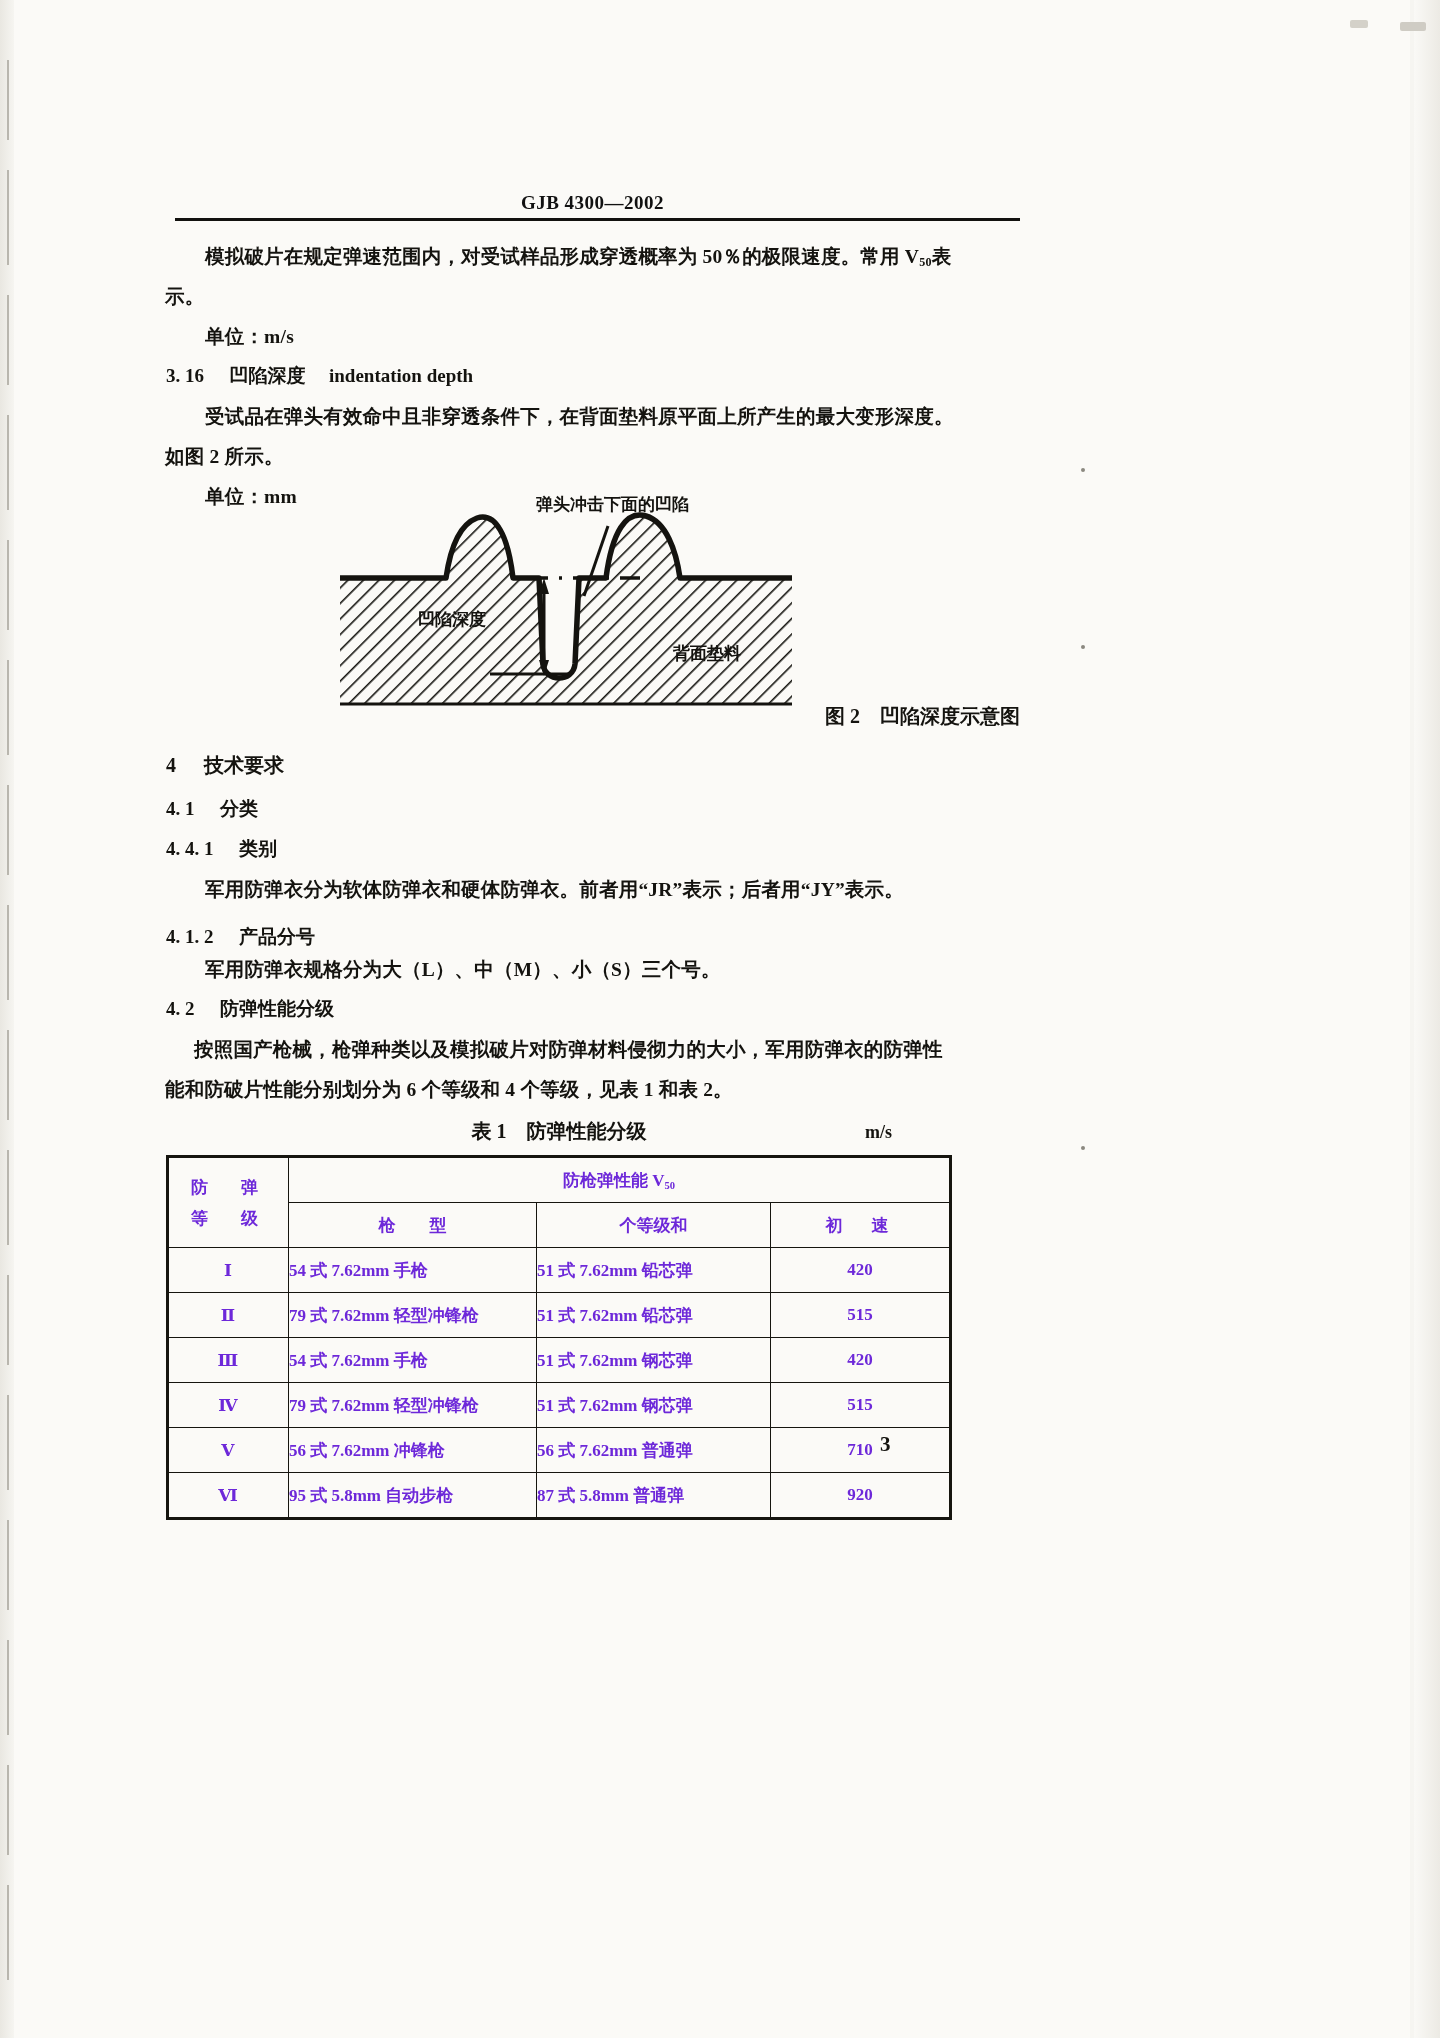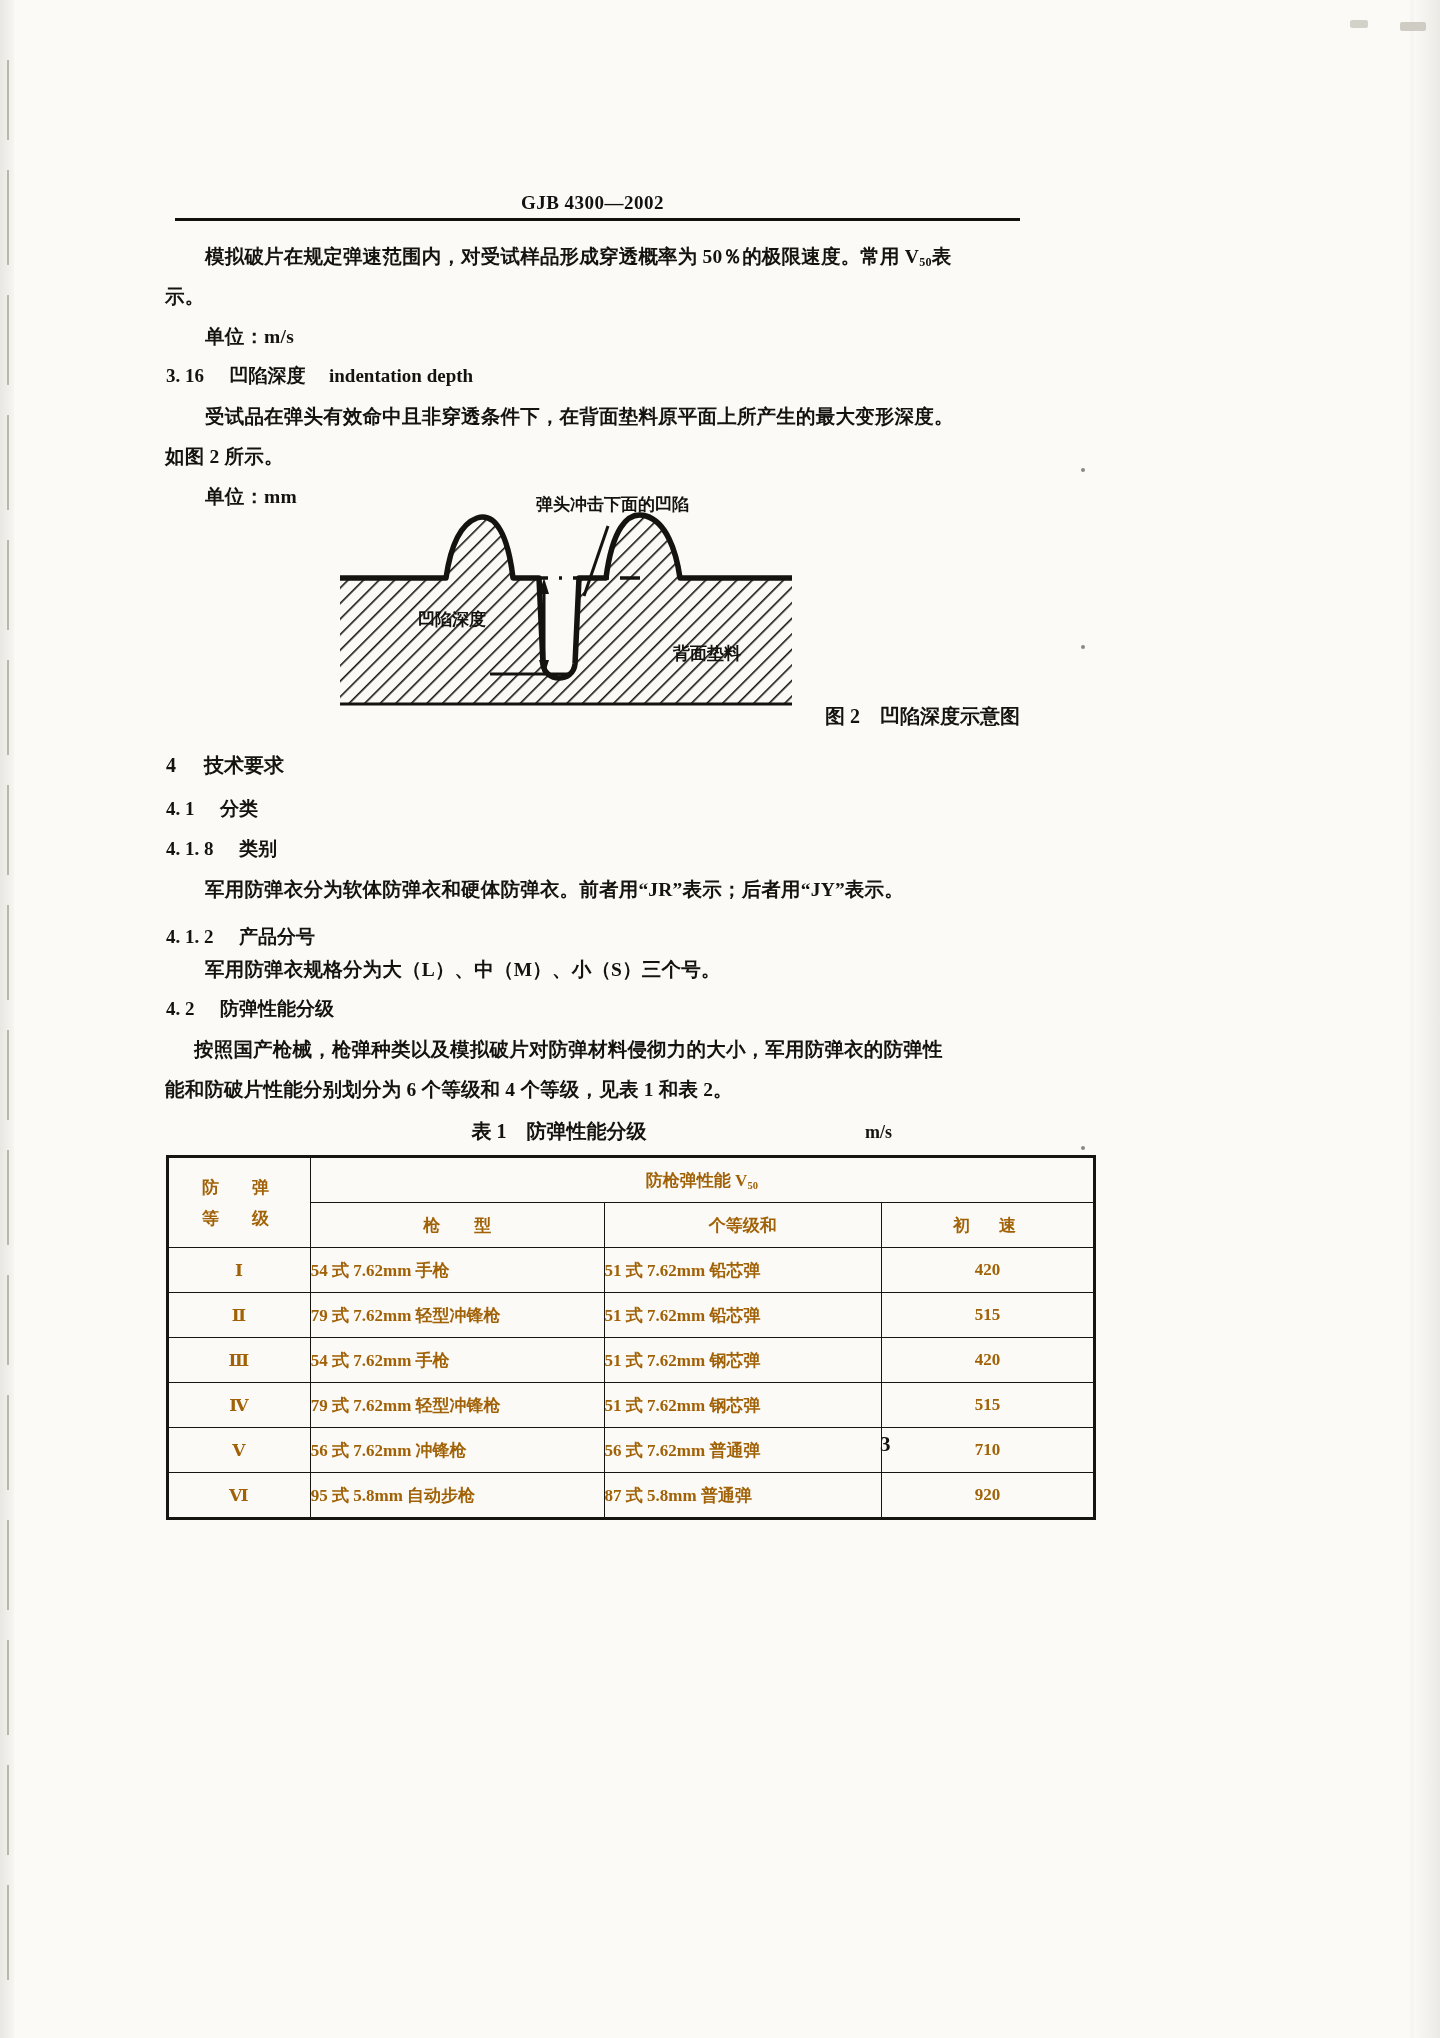--- a/index.html
+++ b/index.html
@@ -76,23 +76,23 @@
   }
   .figcap{
     position:absolute;left:165px;top:703px;width:855px;text-align:right;
     font-size:20px;font-weight:bold;color:#14130f;
   }
 
   
   .tbl{
     position:absolute;
     left:166px;top:1063px;
-    width:930px;
+    width:786px;
     border-collapse:collapse;
-    color:#a16207;
+    color:#6d28d9;
   }
   .tbl td,.tbl th{
     border:1.6px solid #16150f;
     font-weight:bold;
     font-size:17px;
     padding:0;
     height:44px;
     background:transparent;
     font-family:"Liberation Serif","DejaVu Serif",serif;
   }
@@ -231,21 +231,21 @@
   <span>技术要求</span>
 </div>
 
 <div class="tx secnum" style="left:166px;top:796px;">
   <span>4. 1</span>
   <span style="display:inline-block;width:16px;"></span>
   <span>分类</span>
 </div>
 
 <div class="tx secnum" style="left:166px;top:836px;">
-  <span>4. 1. 8</span>
+  <span>4. 4. 1</span>
   <span style="display:inline-block;width:16px;"></span>
   <span>类别</span>
 </div>
 <div class="tx body" style="left:205px;top:876px;">军用防弹衣分为软体防弹衣和硬体防弹衣。前者用“JR”表示；后者用“JY”表示。</div>
 
 <div class="tx secnum" style="left:166px;top:908px;margin-top:16px;">
   <span>4. 1. 2</span>
   <span style="display:inline-block;width:16px;"></span>
   <span>产品分号</span>
 </div>

